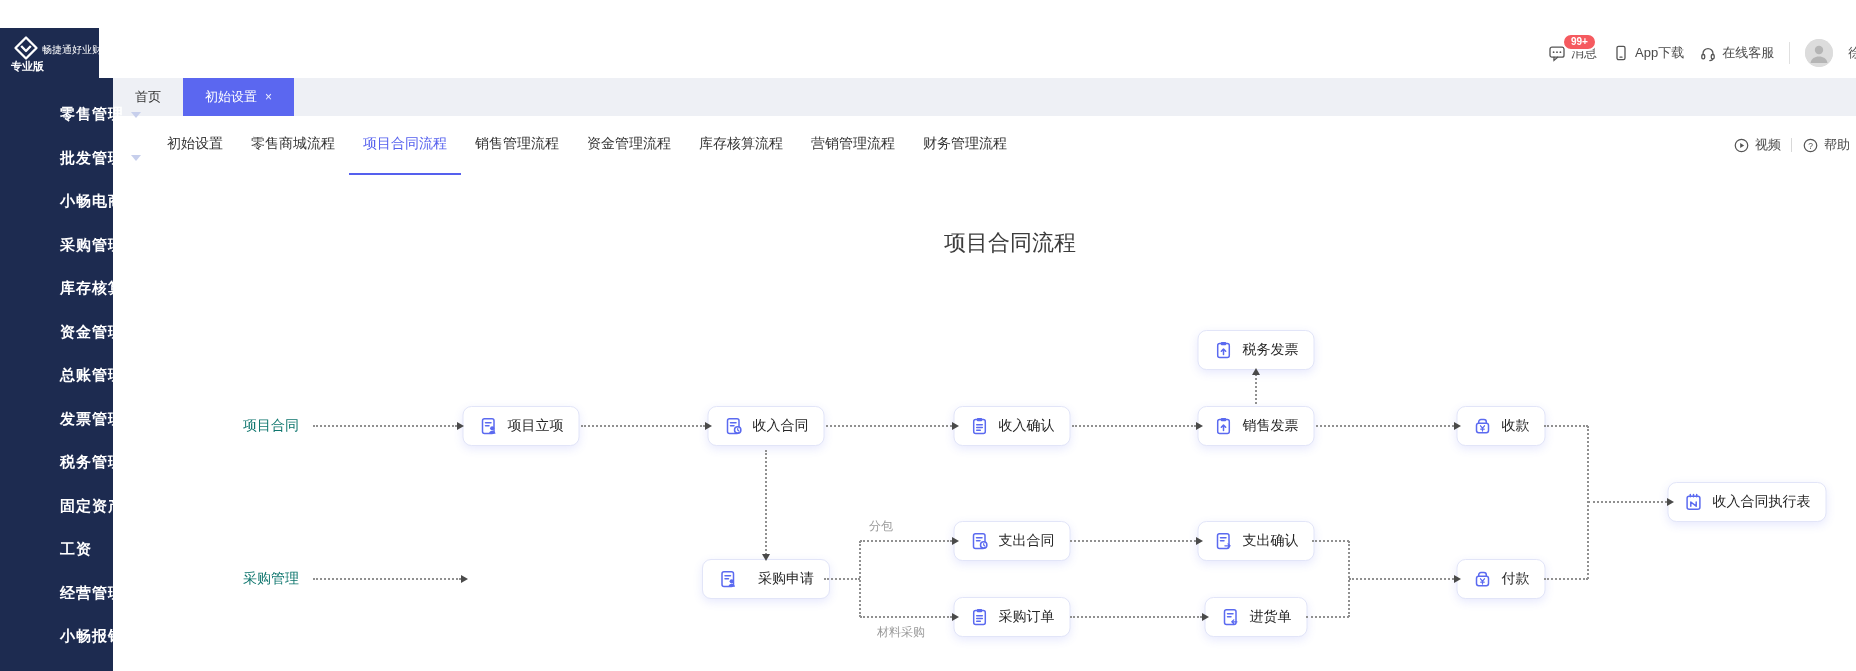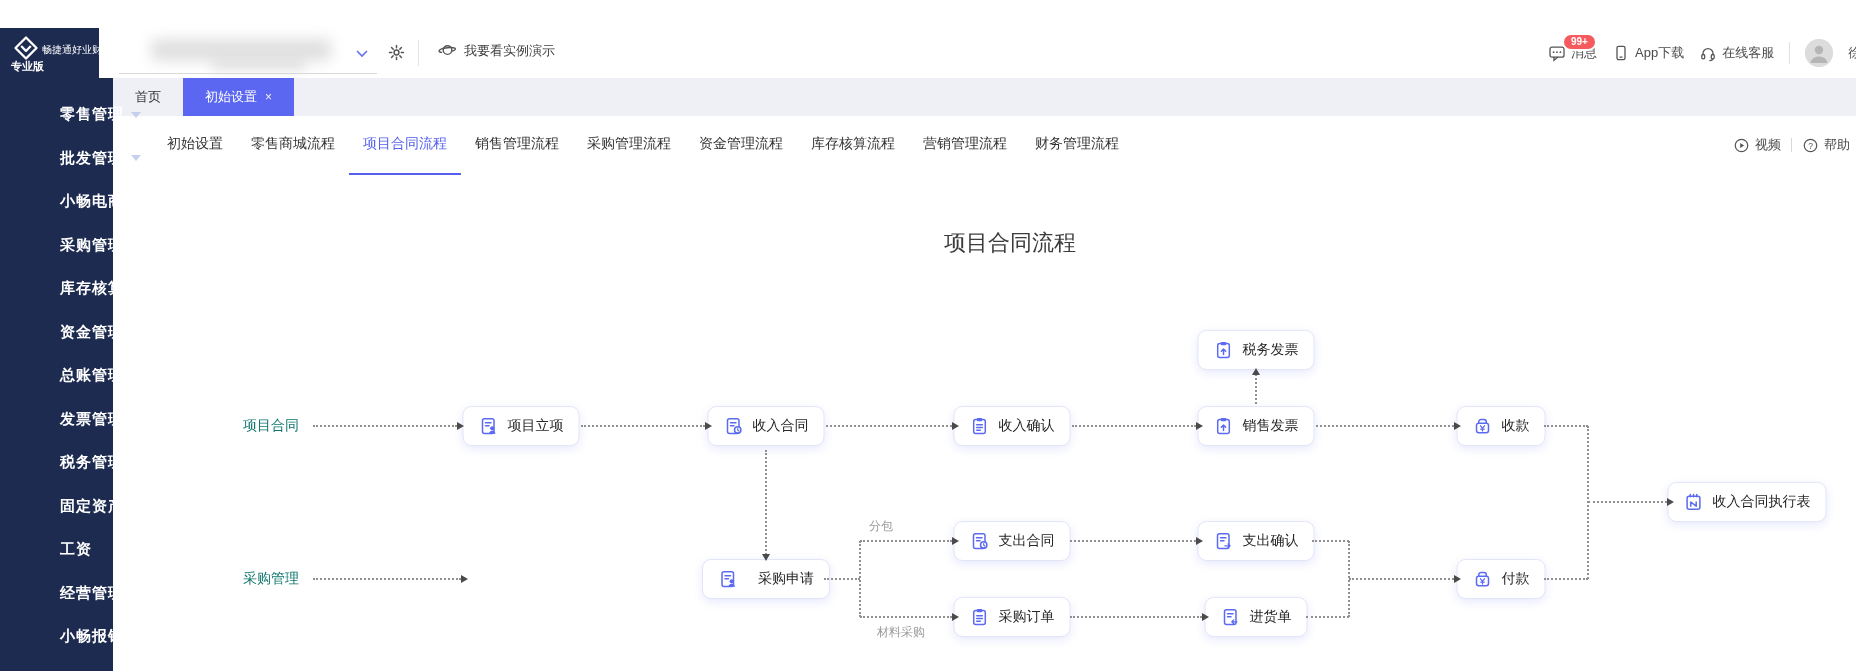--- a/index.html
+++ b/index.html
@@ -68,44 +68,20 @@
     <span class="logo-mark">
       <svg width="26" height="26" viewBox="0 0 26 26" fill="none" stroke="#fff" stroke-width="2.3" stroke-linejoin="round">
         <path d="M13 2.5 23.5 13 13 23.5 2.5 13Z"></path>
           <path d="M8.2 11l4.8 5 4.8-5"></path>
       </svg>
     </span>
     <span class="logo-name">畅捷通好业财</span>
     <span class="logo-edition">专业版</span>
   </div>
 
-  <div class="header">
-    <div class="blur1"></div>
-    <div class="blur2"></div>
-    <div class="acct-underline"></div>
-    <span class="hdr-ic chevron">
-      <svg width="18" height="18" viewBox="0 0 18 18" fill="none" stroke="#6672f0" stroke-width="1.7" stroke-linecap="round">
-          <path d="M4.5 6.5 9 11l4.5-4.5"></path>
-        </svg>
-    </span>
-    <span class="hdr-ic gear">
-      <svg width="19" height="19" viewBox="0 0 18 18" fill="none" stroke="#555" stroke-width="1.4" stroke-linecap="round">
-        <circle cx="9" cy="9" r="2.3"></circle>
-          <path d="M9 2.4v2.1M9 13.5v2.1M2.4 9h2.1M13.5 9h2.1M4.3 4.3 5.8 5.8M12.2 12.2l1.5 1.5M13.7 4.3 12.2 5.8M5.8 12.2l-1.5 1.5"></path>
-      </svg>
-    </span>
-    <span class="hdr-div"></span>
-    <span class="demo">
-      <svg width="19" height="19" viewBox="0 0 18 18" fill="none" stroke="#555" stroke-width="1.3" stroke-linecap="round">
-        <circle cx="9" cy="8.6" r="4.1"></circle>
-          <path d="M3.3 10.8c-1.5-.2-2.4-.7-2.3-1.4.2-1.2 3.8-2.5 8-3 4.3-.5 7.7.1 7.6 1.2-.1.7-1.5 1.5-3.5 2"></path>
-      </svg>
-      <span>我要看实例演示</span>
-    </span>
-  </div>
 
   <div class="hdr-right">
     <span class="hdr-item">
       <span class="badge">99+</span>
       <svg width="18" height="18" viewBox="0 0 18 18" fill="none" stroke="#555" stroke-width="1.3" stroke-linecap="round">
         <rect x="2" y="3.2" width="14" height="10" rx="2"></rect>
           <path d="M6 13.2v3.2l3.6-3.2"></path>
           <path d="M5.6 8.2h.01M9 8.2h.01M12.4 8.2h.01" stroke-width="1.8"></path>
       </svg>
       <span>消息</span>
@@ -192,21 +168,20 @@
         </div>
       </div>
   </div>
 
   <div class="content">
     <div class="flowtabs" id="flowtabs">
         <div class="ftab">初始设置</div>
         <div class="ftab">零售商城流程</div>
         <div class="ftab active">项目合同流程</div>
         <div class="ftab">销售管理流程</div>
-        <div class="ftab">采购管理流程</div>
         <div class="ftab">资金管理流程</div>
         <div class="ftab">库存核算流程</div>
         <div class="ftab">营销管理流程</div>
         <div class="ftab">财务管理流程</div>
       </div>
     <div class="quick">
       <span class="qitem">
         <svg width="17" height="17" viewBox="0 0 18 18" fill="none" stroke="#555" stroke-width="1.3">
             <circle cx="9" cy="9" r="6.6"></circle>
             <path d="M7.6 6.4v5.2l4.2-2.6Z" fill="#555" stroke="none"></path>

